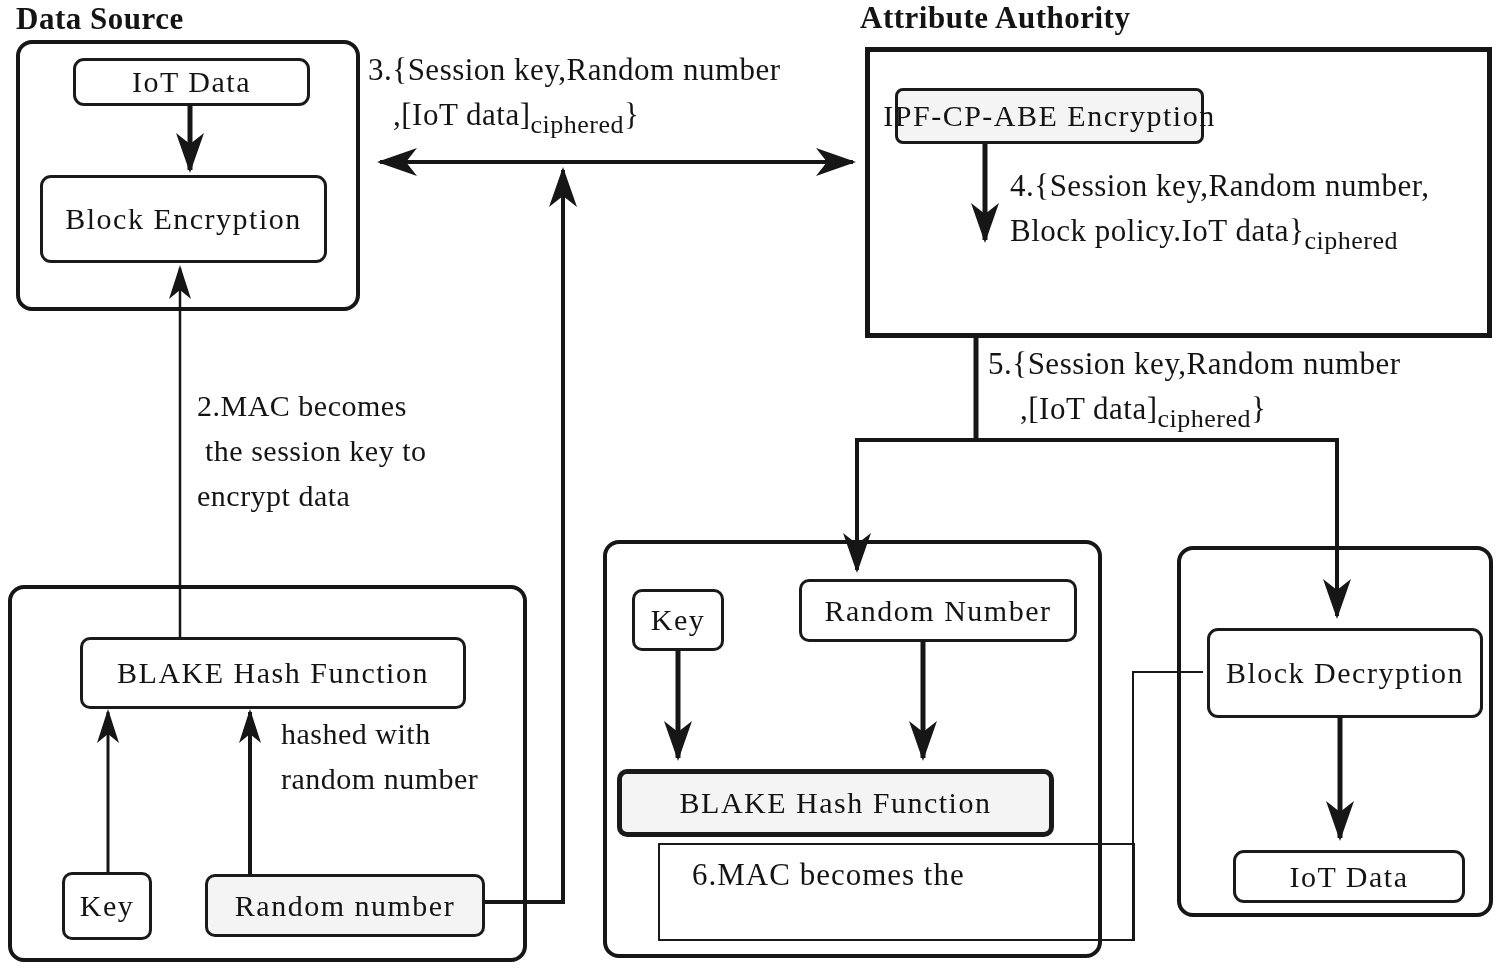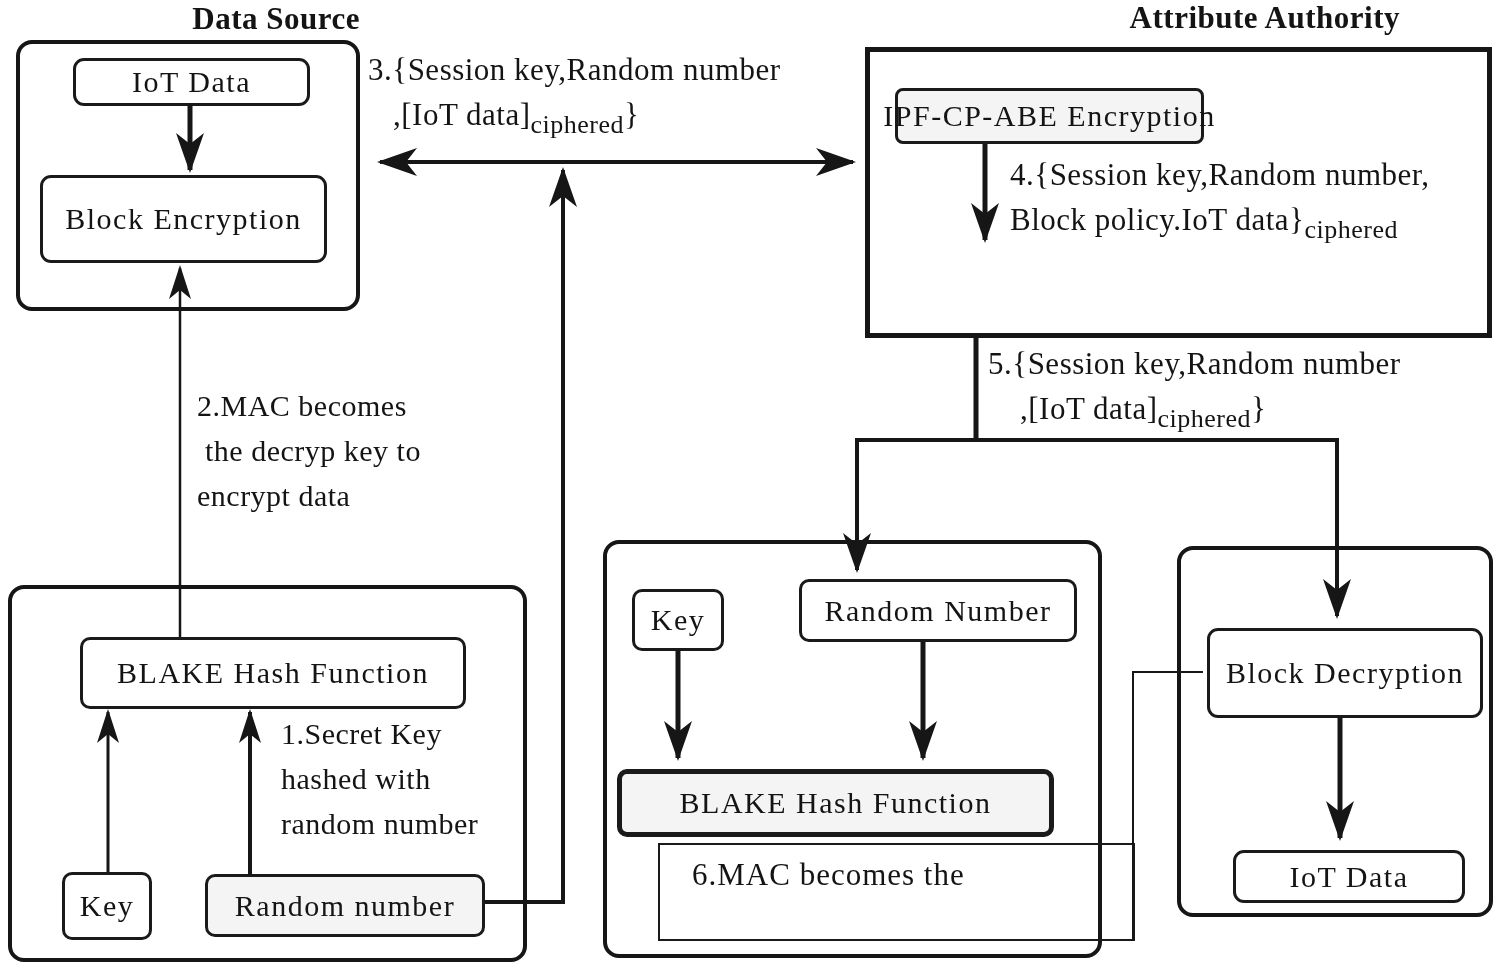--- a/index.html
+++ b/index.html
@@ -5,21 +5,21 @@
   *{margin:0;padding:0;box-sizing:border-box}
   html,body{background:#ffffff}
   #stage{position:relative;width:1500px;height:969px;background:#ffffff;
          font-family:"Liberation Serif","DejaVu Serif",serif;color:#141414;overflow:hidden}
   .container{position:absolute;border:4px solid #161616;border-radius:16px;background:transparent}
   .box{position:absolute;border:3px solid #1a1a1a;border-radius:11px;background:#ffffff;
        display:flex;align-items:center;justify-content:center;
        font-size:30px;letter-spacing:1.5px;white-space:nowrap}
   .gray{background:#f4f4f4}
   .title{position:absolute;font-weight:bold;font-size:31px;letter-spacing:.5px;
-         text-align:right;white-space:nowrap}
+         text-align:left;white-space:nowrap}
   .note{position:absolute;font-size:31px;line-height:45px;letter-spacing:.5px}
   .note .ln{white-space:pre;display:block}
   .sub{font-size:26px;position:relative;top:8px;letter-spacing:.5px}
   #connectors{position:absolute;left:0;top:0;z-index:6;pointer-events:none}
   #mac6-rect{position:absolute;left:658px;top:843px;width:477px;height:98px;
              border:2px solid #1a1a1a;background:transparent}
   #mac6-rect .note{position:static;padding:7px 0 0 32px;line-height:46px;letter-spacing:1px}
 </style>
 </head>
 <body>
@@ -55,38 +55,37 @@
   </div>
 
   <div class="box" style="left:1207px;top:628px;width:276px;height:90px">Block Decryption</div>
   <div class="box" style="left:1233px;top:850px;width:232px;height:53px">IoT Data</div>
 
   <div class="note" style="left:368px;top:47px">
     <span class="ln">3.{Session key,Random number</span>
     <span class="ln" style="padding-left:25px"><span>,[IoT data]</span><span class="sub">ciphered</span><span>}</span></span>
   </div>
 
-  <div class="note" style="left:1010px;top:152px">
+  <div class="note" style="left:1010px;top:163px">
     <span class="ln">4.{Session key,Random number,</span>
     <span class="ln"><span>Block policy.IoT data}</span><span class="sub">ciphered</span><span></span></span>
   </div>
 
   <div class="note" style="left:988px;top:341px">
     <span class="ln">5.{Session key,Random number</span>
     <span class="ln" style="padding-left:32px"><span>,[IoT data]</span><span class="sub">ciphered</span><span>}</span></span>
   </div>
 
   <div class="note" style="left:197px;top:383px;font-size:30px">
     <span class="ln">2.MAC becomes</span>
-    <span class="ln"> the decryp key to</span>
+    <span class="ln"> the session key to</span>
     <span class="ln">encrypt data</span>
   </div>
 
   <div class="note" style="left:281px;top:711px;font-size:30px">
-    <span class="ln">1.Secret Key</span>
     <span class="ln">hashed with</span>
     <span class="ln">random number</span>
   </div>
 
   <svg id="connectors" width="1500" height="969" viewBox="0 0 1500 969">
     <defs>
       <marker id="mbig" viewBox="0 0 40 28" refX="37" refY="14" markerWidth="40" markerHeight="28" markerUnits="userSpaceOnUse" orient="auto-start-reverse">
         <path d="M0 0 L40 14 L0 28 L11 14 Z" fill="#161616"></path>
       </marker>
       <marker id="msmall" viewBox="0 0 34 22" refX="31" refY="11" markerWidth="34" markerHeight="22" markerUnits="userSpaceOnUse" orient="auto-start-reverse">

